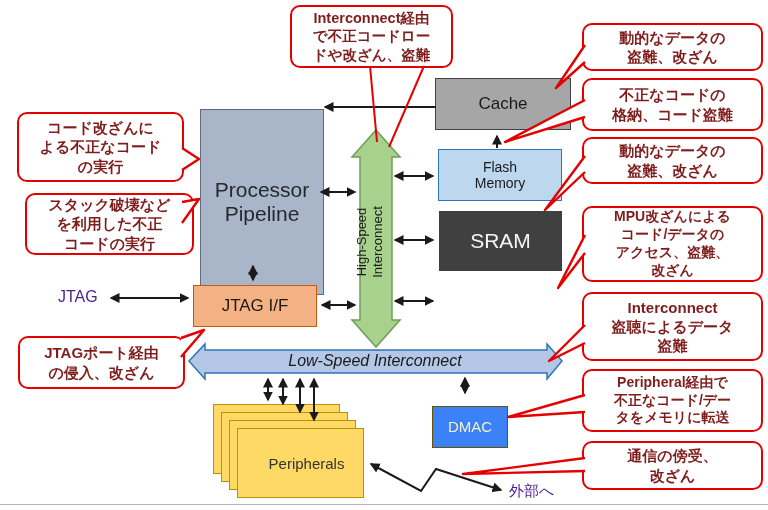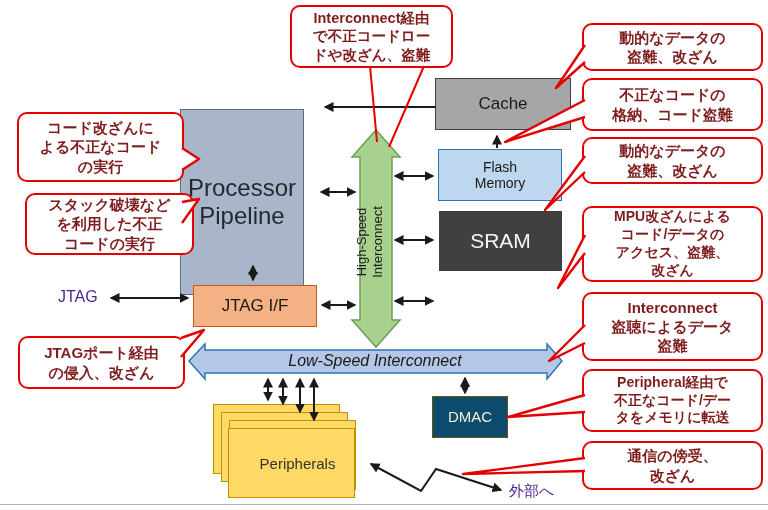--- a/index.html
+++ b/index.html
@@ -4,42 +4,42 @@
 <style>
   html,body{margin:0;padding:0;background:#fff;}
   .stage{position:relative;width:768px;height:510px;background:#ffffff;overflow:hidden;
          font-family:"Liberation Sans", sans-serif;}
   svg.layer{position:absolute;left:0;top:0;width:768px;height:510px;pointer-events:none;}
   svg.under{z-index:1;}
   svg.over{z-index:3;}
 
   .box{position:absolute;display:flex;align-items:center;justify-content:center;text-align:center;
        box-sizing:border-box;white-space:pre-line;z-index:2;line-height:1.15;}
-  .pp{left:180px;top:77px;width:124px;height:186px;background:#a9b6c9;border:1.5px solid #5f6b7d;
-      font-size:24px;color:#24292f;margin-top:32px;}
+  .pp{left:200px;top:77px;width:124px;height:186px;background:#a9b6c9;border:1.5px solid #5f6b7d;
+      font-size:21px;color:#24292f;margin-top:32px;}
   .cache{left:435px;top:78px;width:136px;height:52px;background:#a6a6a6;border:1.5px solid #404040;
       font-size:17px;color:#1a1a1a;}
   .flash{left:438px;top:149px;width:124px;height:52px;background:#bdd7ee;border:1.5px solid #2e75b6;
       font-size:14px;color:#1a1a1a;}
   .sram{left:439px;top:211px;width:123px;height:60px;background:#404040;border:1.5px solid #3f3f3f;
       font-size:21px;color:#f5f5f5;}
   .mpu{left:439px;top:279px;width:123px;height:43px;background:#c55a11;border:1.5px solid #843c0c;
       font-size:19px;color:#fbe5d6;}
   .jtagif{left:193px;top:285px;width:124px;height:42px;background:#f4b183;border:1.5px solid #c55a11;
       font-size:17px;color:#1a1a1a;}
-  .dmac{left:432px;top:396px;width:76px;height:42px;background:#0c4a6e;border:1.5px solid #6b5200;
+  .dmac{left:432px;top:406px;width:76px;height:42px;background:#3b82f6;border:1.5px solid #6b5200;
       font-size:15px;color:#f5efd5;}
 
   .sheet{position:absolute;width:127px;height:70px;background:#ffd966;border:1.5px solid #bf9000;
       box-sizing:border-box;z-index:2;display:flex;align-items:center;justify-content:center;
       font-size:15px;color:#333;}
   .sheet1{left:213px;top:404px;}
   .sheet2{left:221px;top:412px;}
   .sheet3{left:229px;top:420px;}
-  .sheet4{left:228px;top:428px;padding-left:12px;}
+  .sheet4{left:237px;top:428px;padding-left:12px;}
 
   .buslabel{position:absolute;z-index:2;color:#1a1a1a;text-align:center;white-space:pre-line;}
   .hslabel{left:296px;top:220px;width:160px;height:44px;font-size:13px;line-height:1.25;
       transform:rotate(-90deg);}
   .lslabel{left:250px;top:352px;width:250px;font-size:16px;font-style:italic;}
 
   .freelabel{position:absolute;z-index:2;color:#4c1d95;}
   .jtaglabel{left:58px;top:288px;font-size:16px;}
   .extlabel{left:509px;top:482px;font-size:15px;}
 

